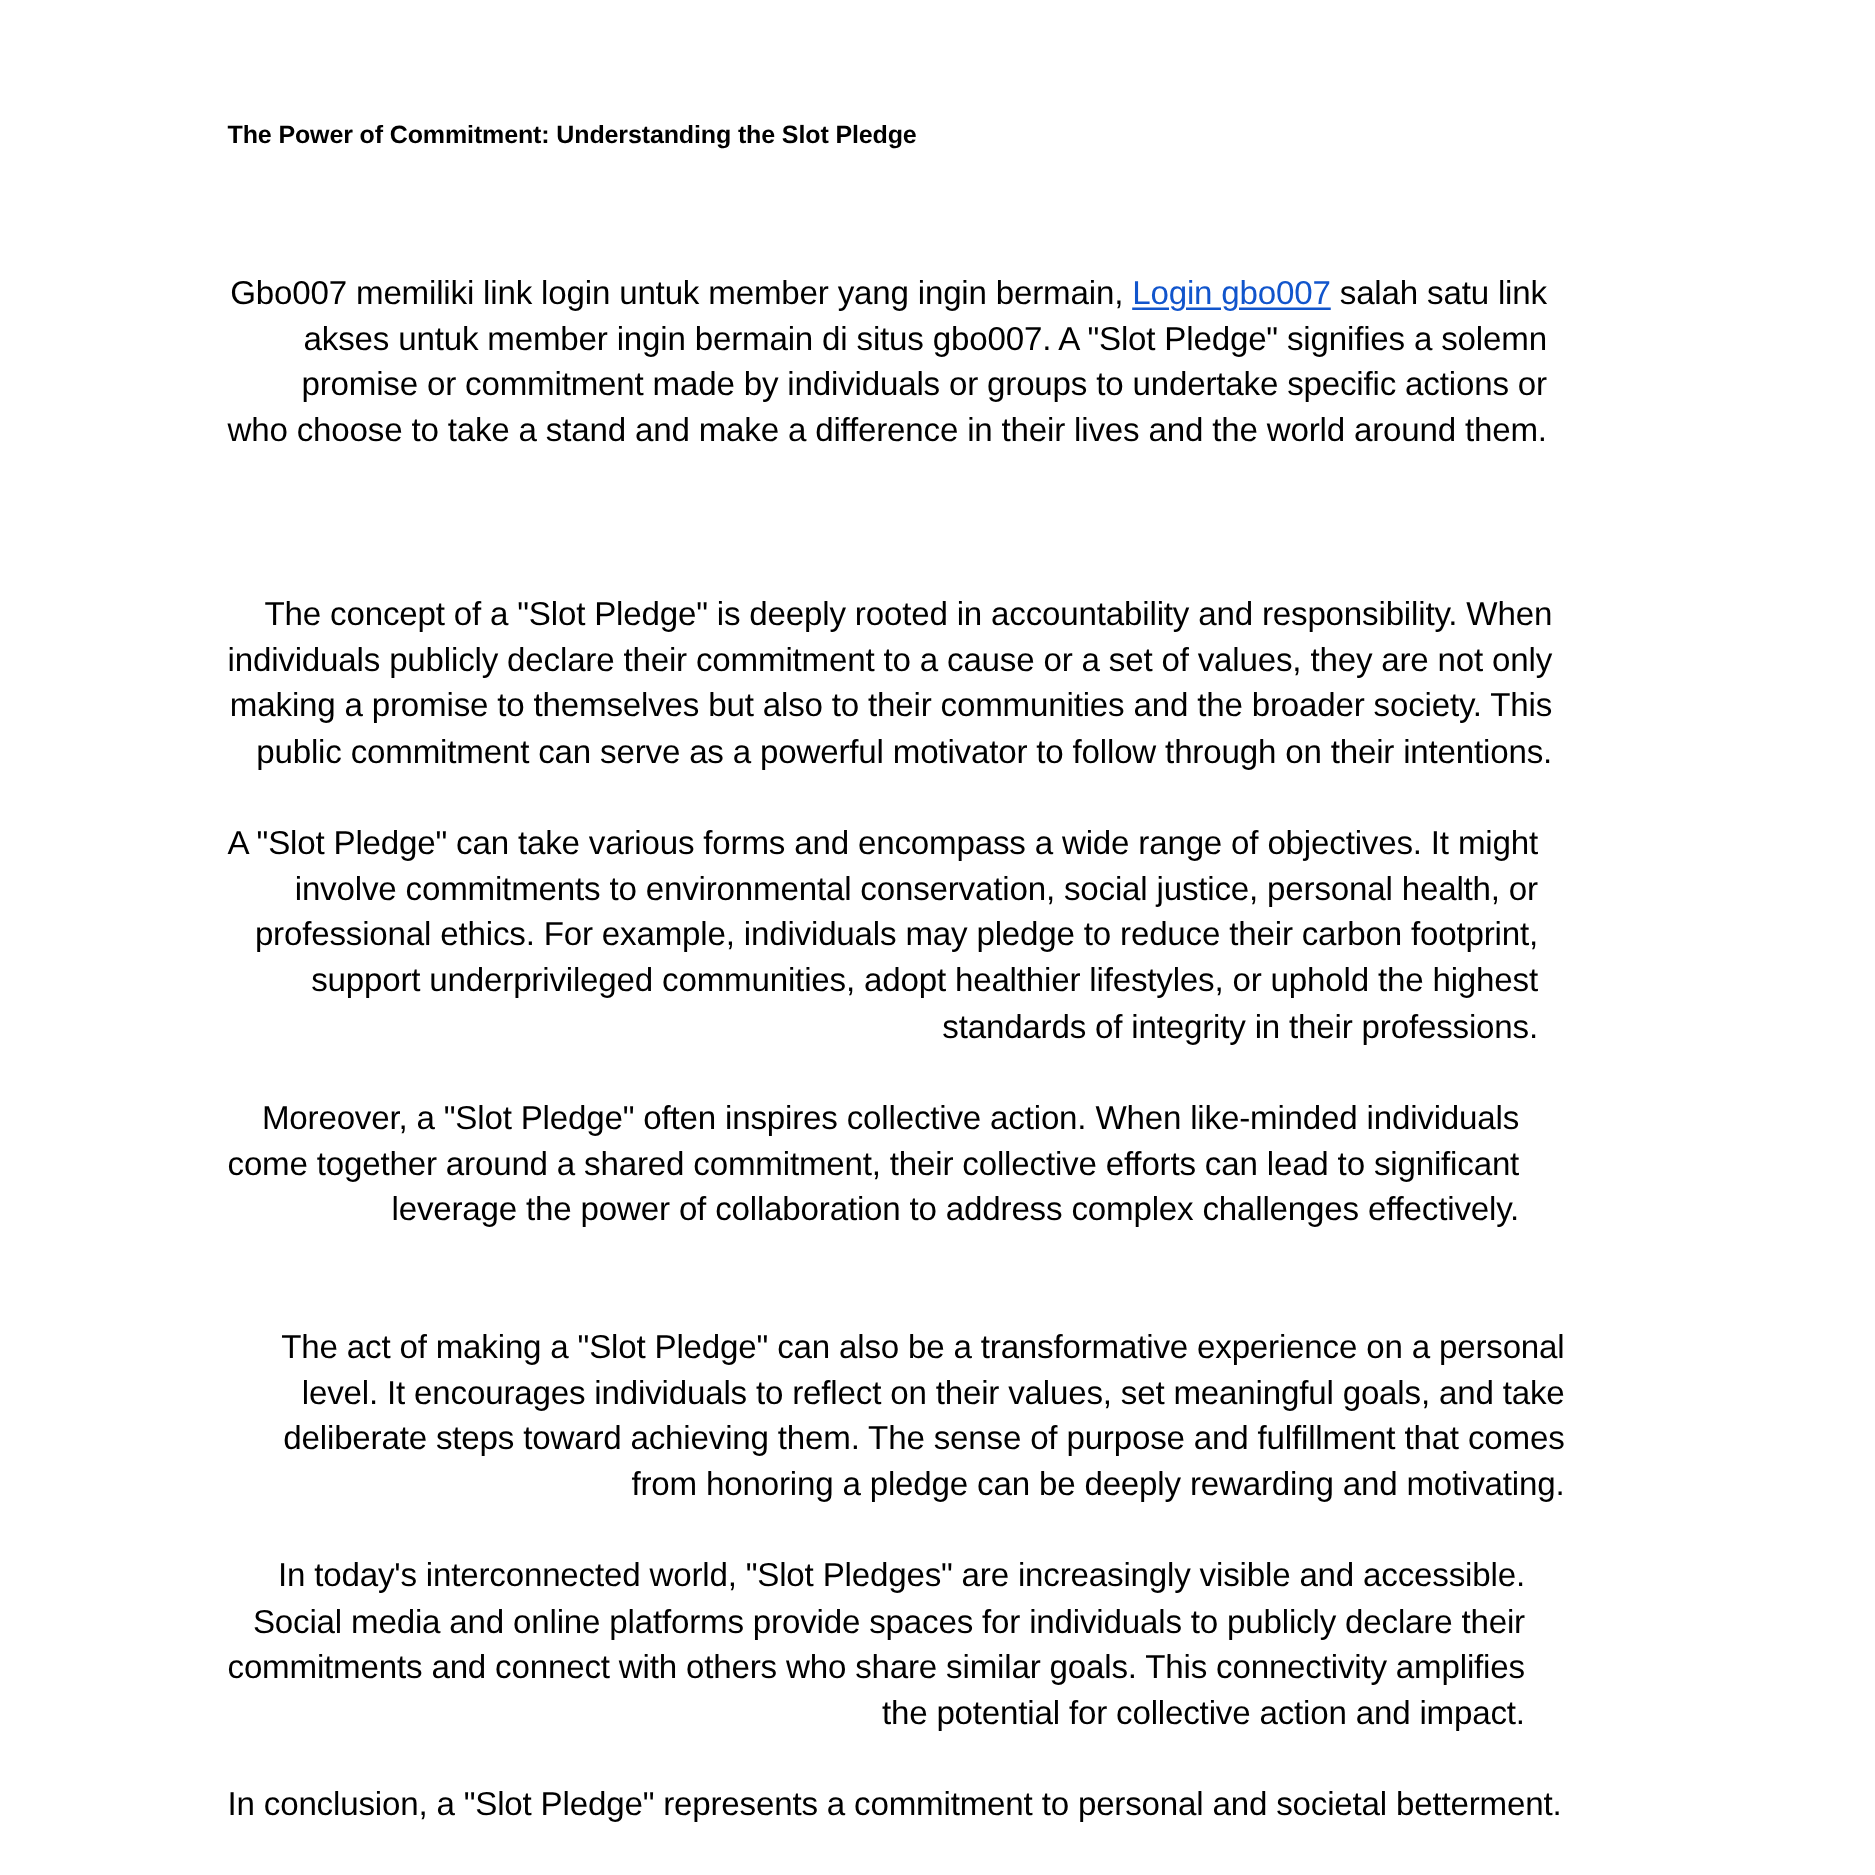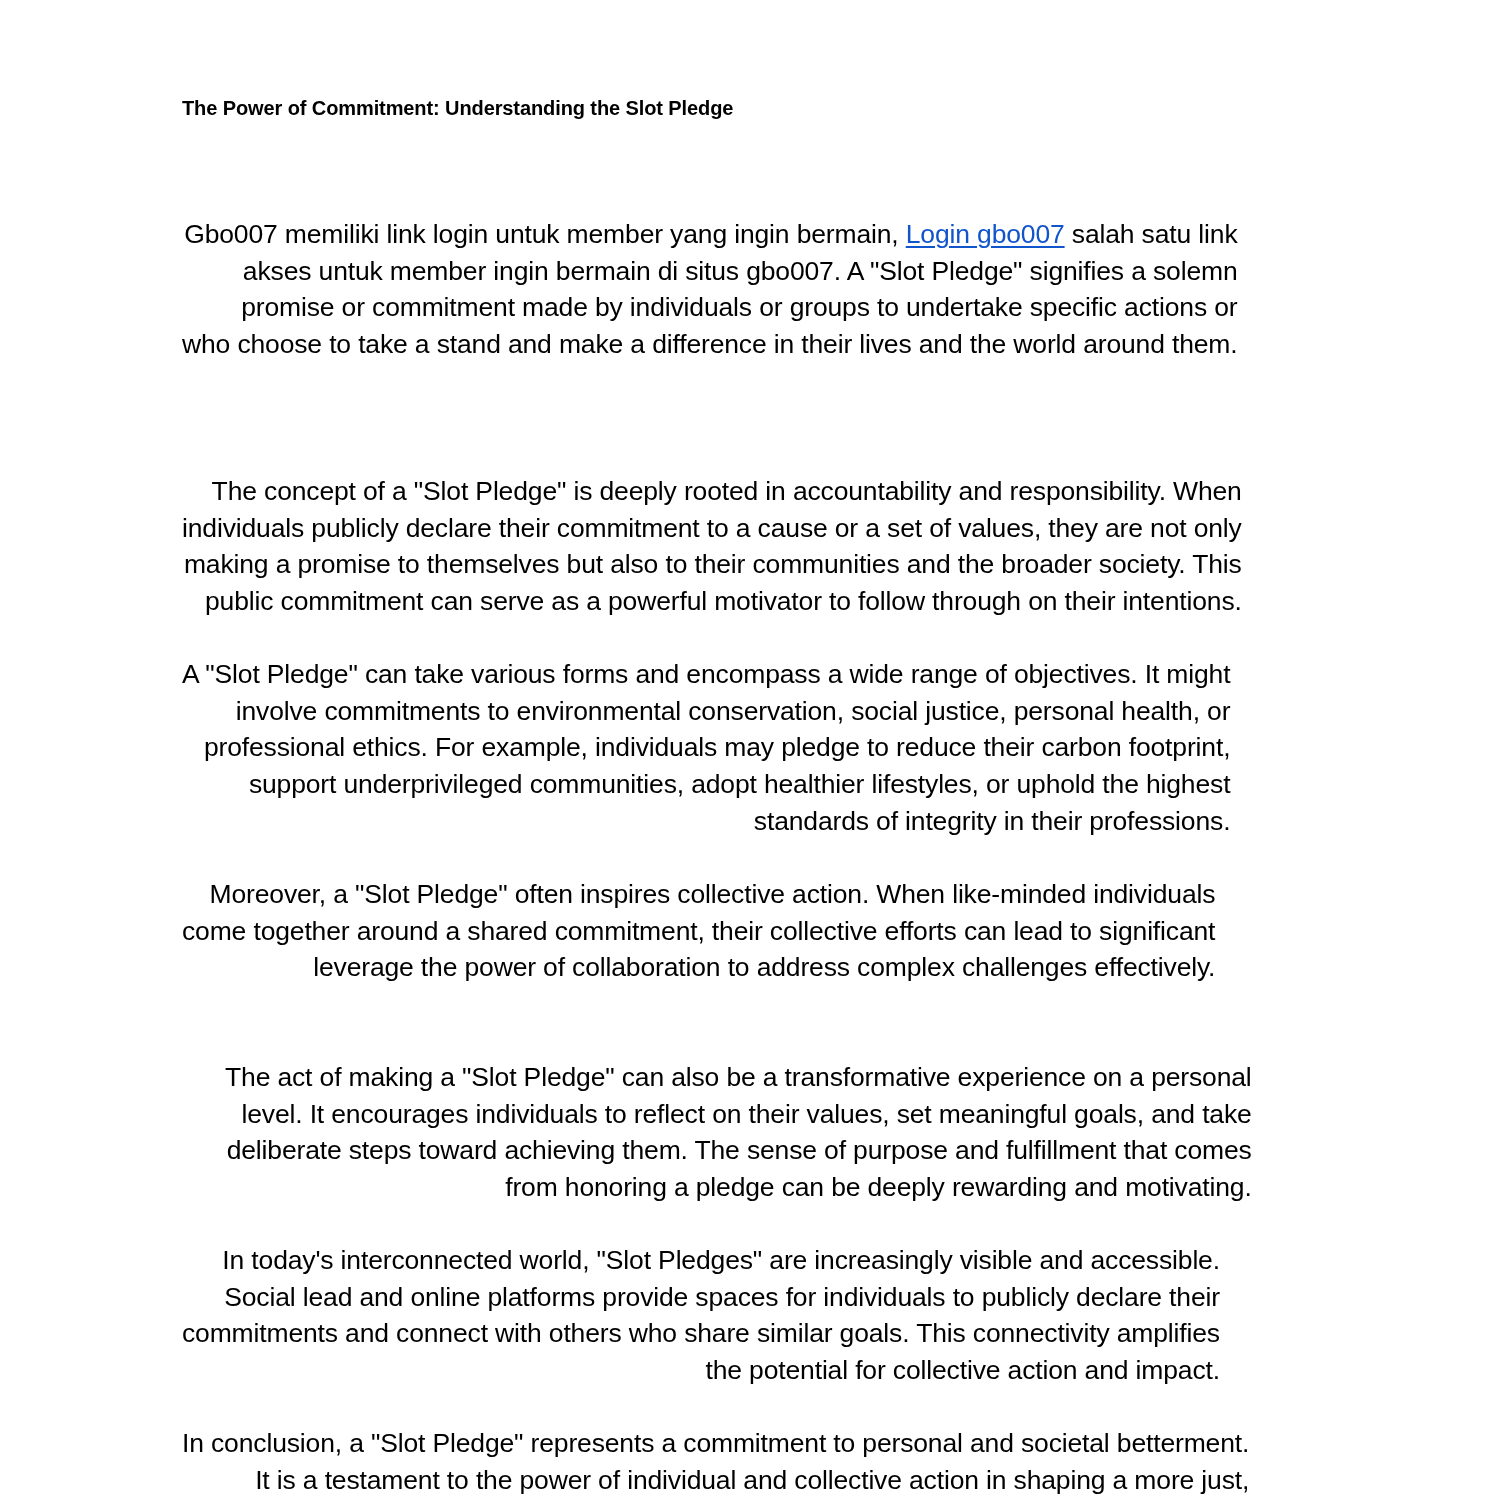--- a/index.html
+++ b/index.html
@@ -91,23 +91,22 @@
 
   <p class="para" style="top:1059px;margin-left:43px;">
     <span class="line">The act of making a "Slot Pledge" can also be a transformative experience on a personal</span>
     <span class="line">level. It encourages individuals to reflect on their values, set meaningful goals, and take</span>
     <span class="line">deliberate steps toward achieving them. The sense of purpose and fulfillment that comes</span>
     <span class="line">from honoring a pledge can be deeply rewarding and motivating.</span>
   </p>
 
   <p class="para" style="top:1242px;">
     <span class="line">In today's interconnected world, "Slot Pledges" are increasingly visible and accessible.</span>
-    <span class="line">Social lead and online platforms provide spaces for individuals to publicly declare their</span>
+    <span class="line">Social media and online platforms provide spaces for individuals to publicly declare their</span>
     <span class="line">commitments and connect with others who share similar goals. This connectivity amplifies</span>
     <span class="line">the potential for collective action and impact.</span>
   </p>
 
   <p class="para" style="top:1425px;">
     <span class="line">In conclusion, a "Slot Pledge" represents a commitment to personal and societal betterment.</span>
-    <span class="line">It is a testament to the power of individual and collective action in shaping a more just,</span>
   </p>
 
 </div>
 
 </body></html>

